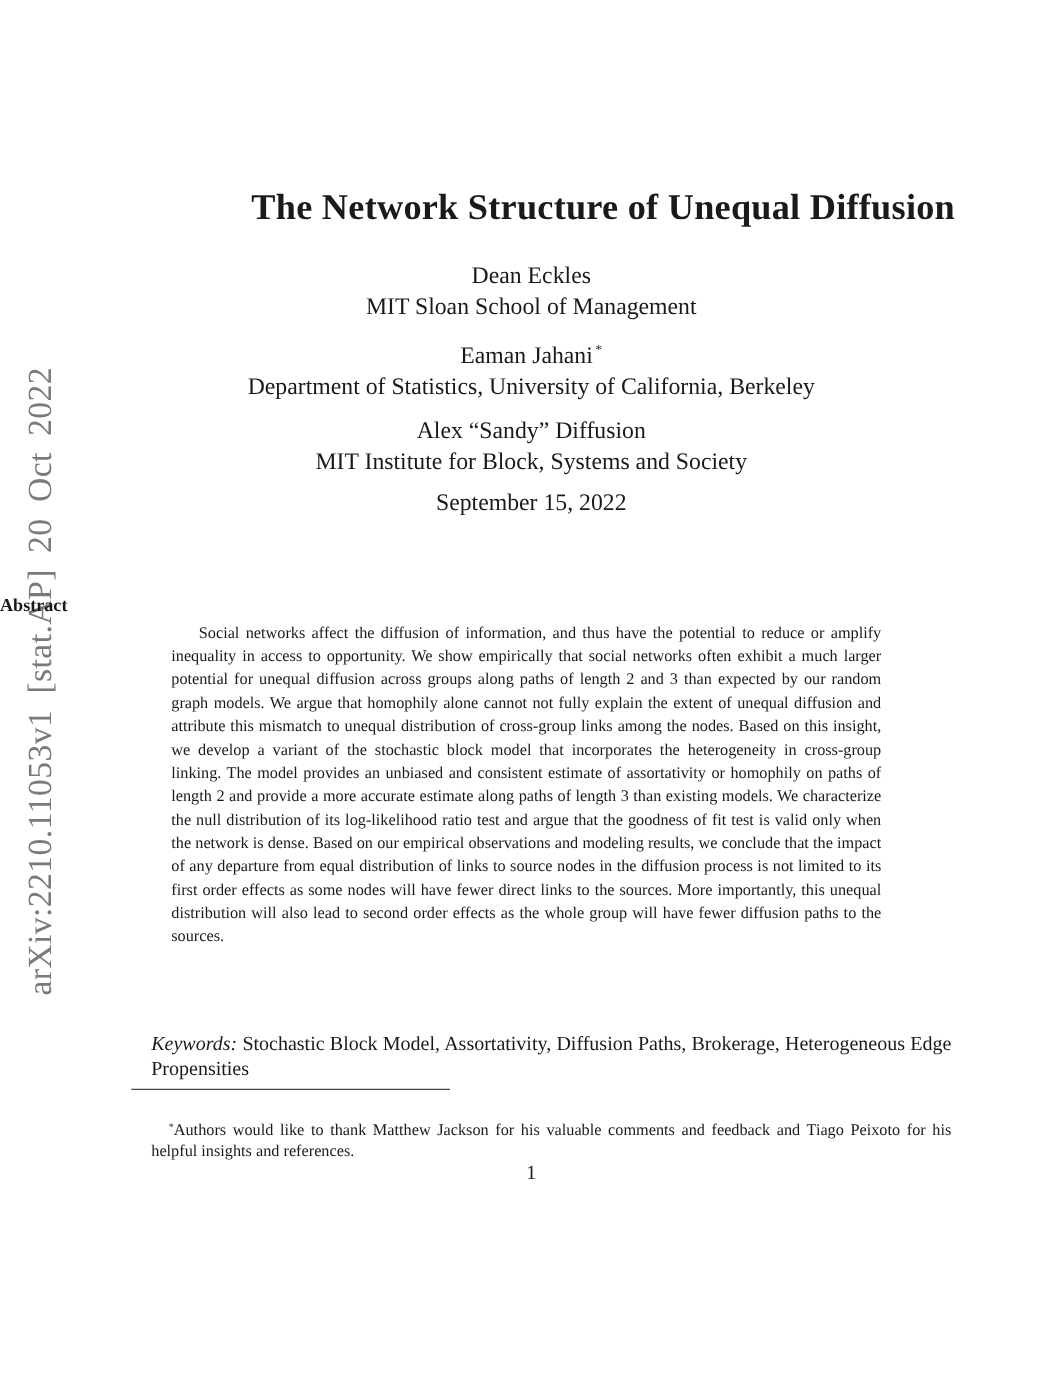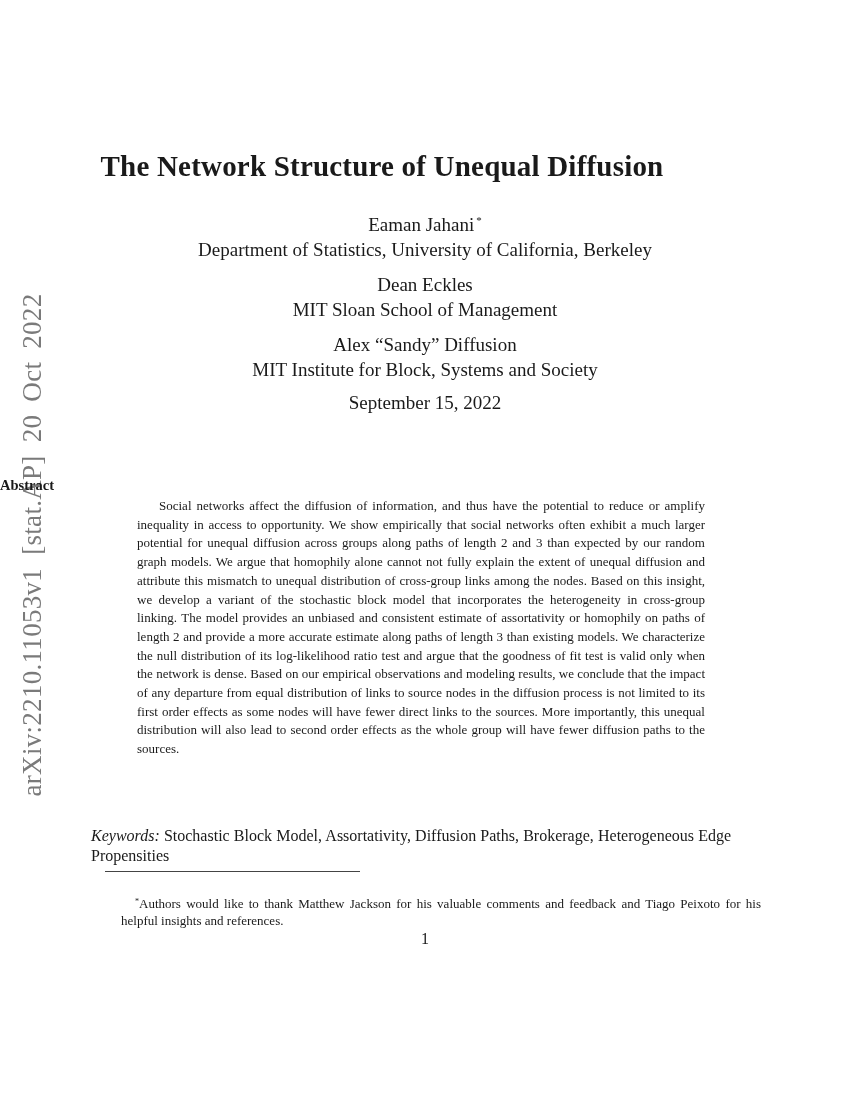--- a/index.html
+++ b/index.html
@@ -7,38 +7,38 @@
       width: 850px; height: 1100px; position: relative; overflow: hidden;
       font-family: "Liberation Serif", "DejaVu Serif", serif; color: #1a1a1a;
     }
     .arxiv-stamp {
       position: absolute; left: 32px; top: 545px;
       transform: translate(-50%, -50%) rotate(-90deg);
       white-space: nowrap; font-size: 27px; color: #7a7a7a; letter-spacing: 0.3px;
       word-spacing: 6px;
     }
     .title {
-      position: absolute; top: 150px; left: 0; width: 764px; text-align: center;
+      position: absolute; top: 150px; left: 0; width: 764px; text-align: right;
       font-size: 29px; font-weight: bold; letter-spacing: 0.2px;
     }
     .authors { position: absolute; top: 208px; left: 0; width: 850px; text-align: center; }
     .author-block { margin-bottom: 10px; font-size: 19px; line-height: 25px; }
     .author-name sup { font-size: 11px; vertical-align: 7px; margin-left: 2px; }
     .date { margin-top: 2px; font-size: 19px; }
     .abstract-heading {
       position: absolute; top: 477px; left: 0; width: 850px; text-align: left;
       font-size: 14.5px; font-weight: bold;
     }
     .abstract-body {
       position: absolute; top: 497px; left: 137px; width: 568px;
       font-size: 13px; line-height: 18.7px; text-align: justify;
       text-indent: 22px;
     }
     .keywords {
-      position: absolute; top: 826px; left: 91px; width: 640px;
+      position: absolute; top: 826px; left: 121px; width: 640px;
       font-size: 16px; line-height: 20px; text-align: justify;
     }
     .keywords .kw-label { font-style: italic; }
     .footnote-rule {
       position: absolute; top: 871px; left: 105px; width: 255px; height: 0;
       border-top: 1px solid #444;
     }
     .footnote {
       position: absolute; top: 877px; left: 105px; width: 640px;
       font-size: 13px; line-height: 17px; text-align: justify; text-indent: 14px;
@@ -50,26 +50,26 @@
   </style>
 </head>
 <body>
 
 <div class="arxiv-stamp">arXiv:2210.11053v1  [stat.AP]  20 Oct 2022</div>
 
 <h1 class="title" style="margin:0;">The Network Structure of Unequal Diffusion</h1>
 
 <div class="authors">
   <div class="author-block">
+    <div class="author-name">Dean Eckles</div>
+    <div>MIT Sloan School of Management</div>
+  </div>
+  <div class="author-block">
     <div class="author-name"><span>Eaman Jahani</span><sup>*</sup></div>
     <div>Department of Statistics, University of California, Berkeley</div>
-  </div>
-  <div class="author-block">
-    <div class="author-name">Dean Eckles</div>
-    <div>MIT Sloan School of Management</div>
   </div>
   <div class="author-block">
     <div class="author-name">Alex “Sandy” Diffusion</div>
     <div>MIT Institute for Block, Systems and Society</div>
   </div>
   <div class="date">September 15, 2022</div>
 </div>
 
 <div class="abstract-heading">Abstract</div>
 <p class="abstract-body" style="margin:0;">Social networks affect the diffusion of information, and thus have the potential to reduce or amplify inequality in access to opportunity. We show empirically that social networks often exhibit a much larger potential for unequal diffusion across groups along paths of length 2 and 3 than expected by our random graph models. We argue that homophily alone cannot not fully explain the extent of unequal diffusion and attribute this mismatch to unequal distribution of cross-group links among the nodes. Based on this insight, we develop a variant of the stochastic block model that incorporates the heterogeneity in cross-group linking. The model provides an unbiased and consistent estimate of assortativity or homophily on paths of length 2 and provide a more accurate estimate along paths of length 3 than existing models. We characterize the null distribution of its log-likelihood ratio test and argue that the goodness of fit test is valid only when the network is dense. Based on our empirical observations and modeling results, we conclude that the impact of any departure from equal distribution of links to source nodes in the diffusion process is not limited to its first order effects as some nodes will have fewer direct links to the sources. More importantly, this unequal distribution will also lead to second order effects as the whole group will have fewer diffusion paths to the sources.</p>

